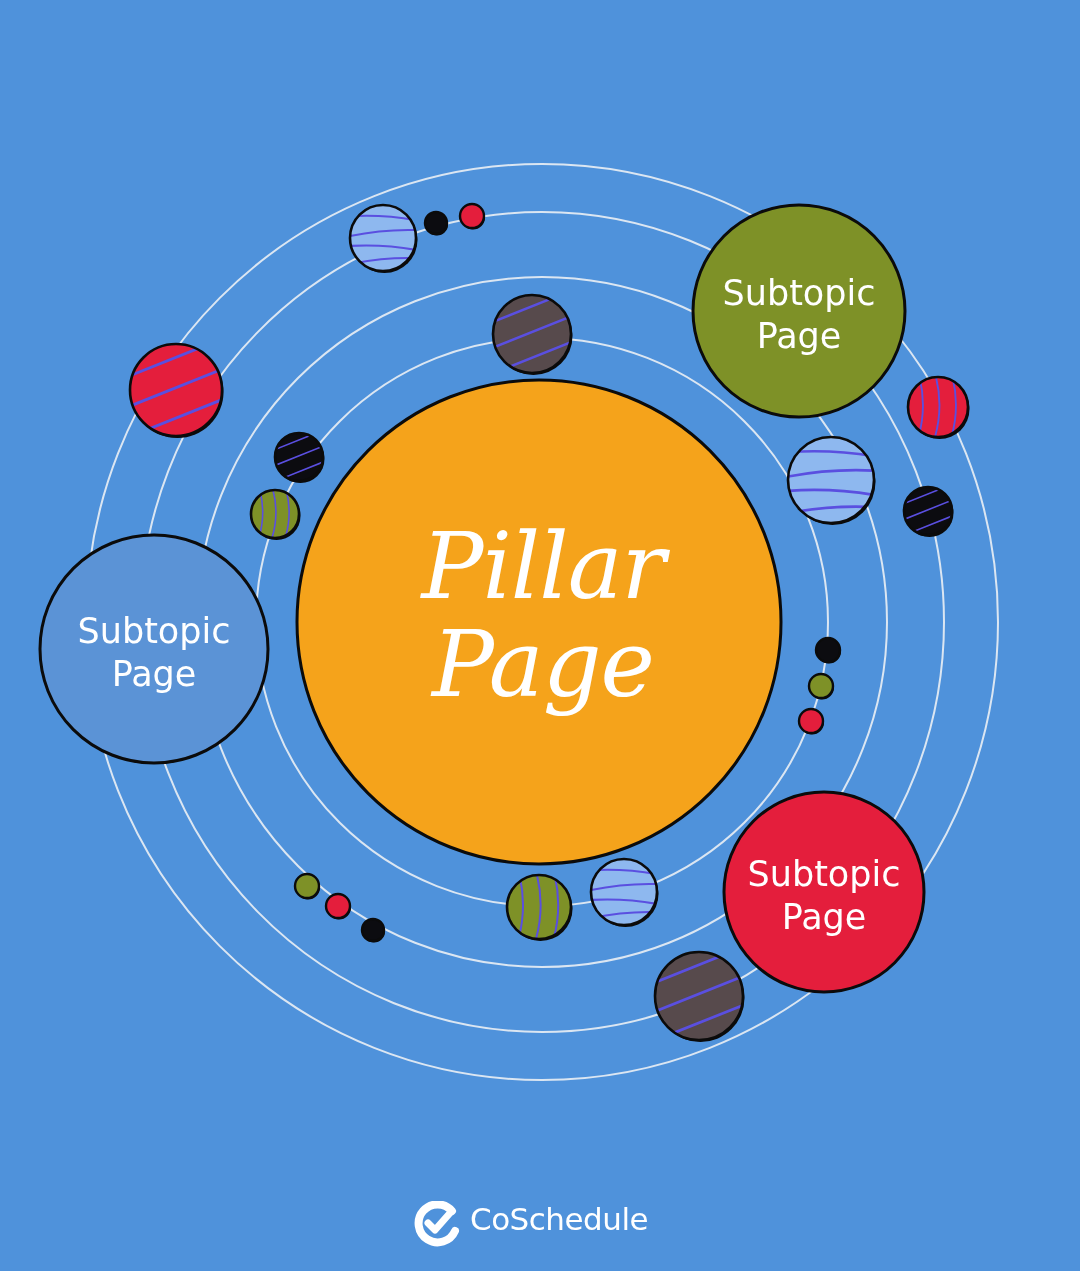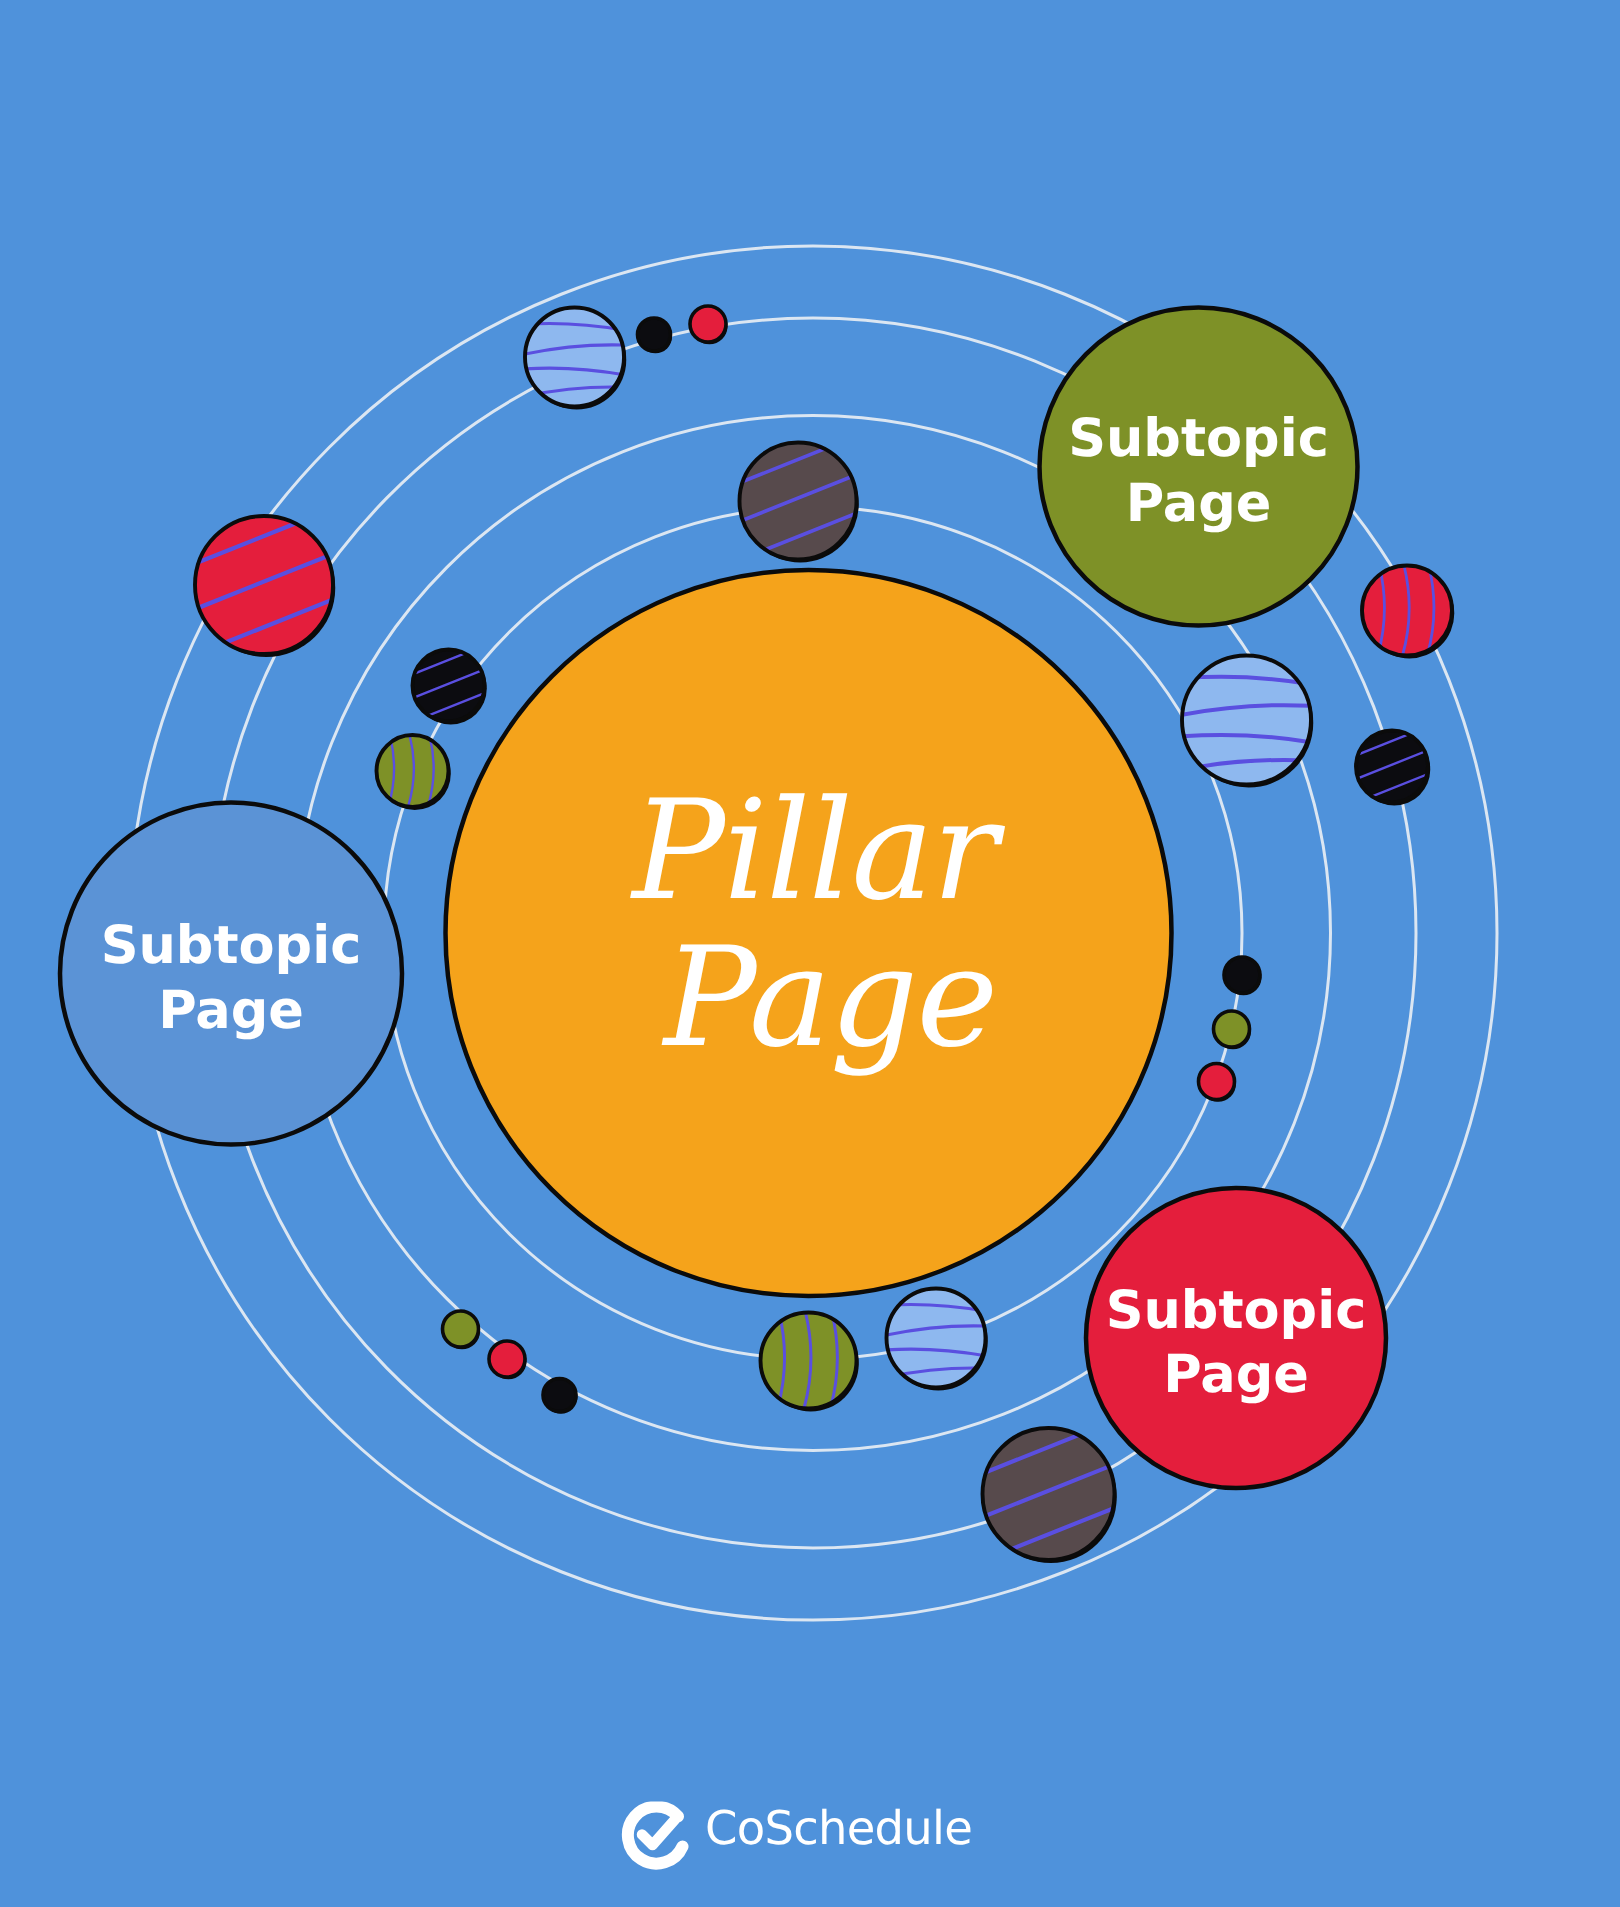--- a/index.html
+++ b/index.html
@@ -8,21 +8,21 @@
       background: #4f92db;
       font-family: "DejaVu Sans", sans-serif;
       position: relative;
     }
     #stage { position: absolute; left: 0; top: 0; width: 1080px; height: 1271px; }
     .node-label {
       position: absolute;
       color: #ffffff;
       text-align: center;
       font-family: "DejaVu Sans", sans-serif;
-      font-weight: 700;
+      font-weight: 400;
       line-height: 1.22;
       transform: translate(-50%, -50%);
       white-space: nowrap;
     }
     .pillar-label {
       position: absolute;
       color: #ffffff;
       text-align: center;
       font-family: "DejaVu Serif", "Liberation Serif", serif;
       font-style: italic;
@@ -245,21 +245,21 @@
         </clipPath>
         <clipPath id="clip-9">
           <circle cx="624" cy="892" r="33"></circle>
         </clipPath>
         <clipPath id="clip-10">
           <circle cx="699" cy="996" r="44"></circle>
         </clipPath>
       </defs>
     </svg>
 
-  <div class="pillar-label" id="pillar-label" style="left: 543px; top: 616px; font-size: 92px; text-align: right;">
+  <div class="pillar-label" id="pillar-label" style="left: 543px; top: 616px; font-size: 92px;">
     <div>Pillar</div>
     <div>Page</div>
   </div>
 
   <div class="node-label" id="sub-label-0" style="left: 799px; top: 315px; font-size: 35px;">
     <div>Subtopic</div>
     <div>Page</div>
   </div>
   <div class="node-label" id="sub-label-1" style="left: 154px; top: 653px; font-size: 35px;">
     <div>Subtopic</div>

